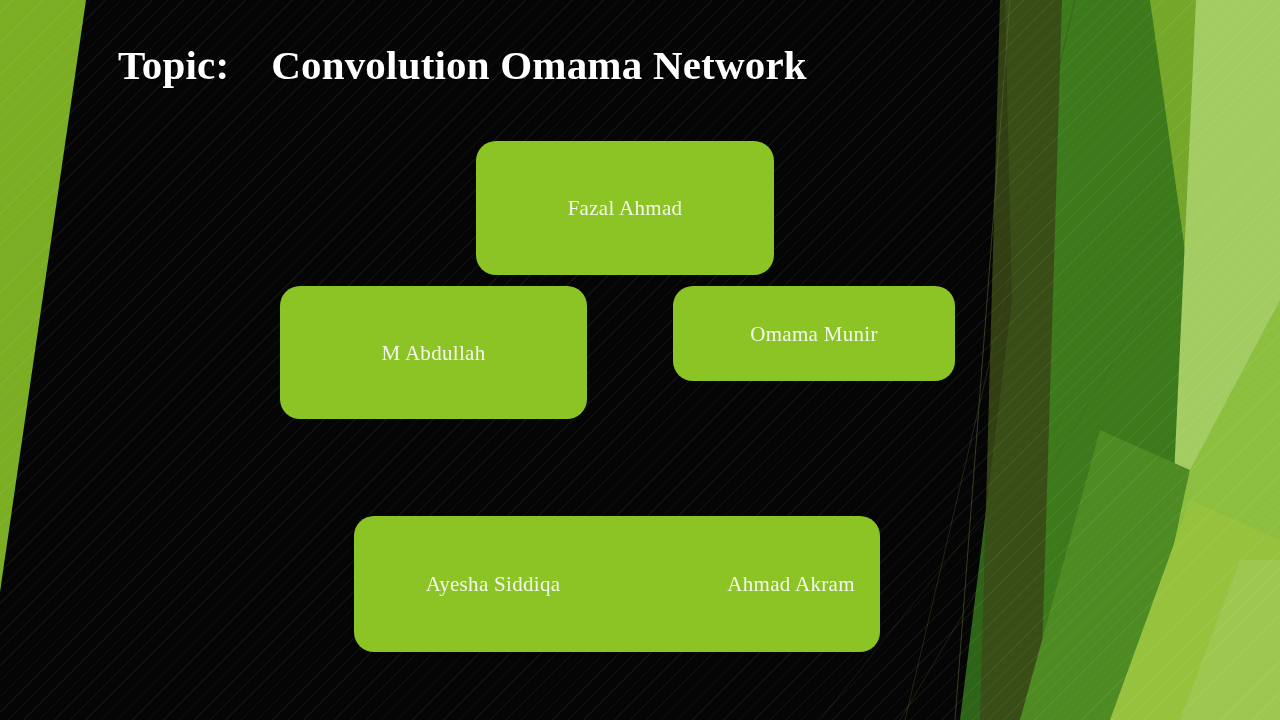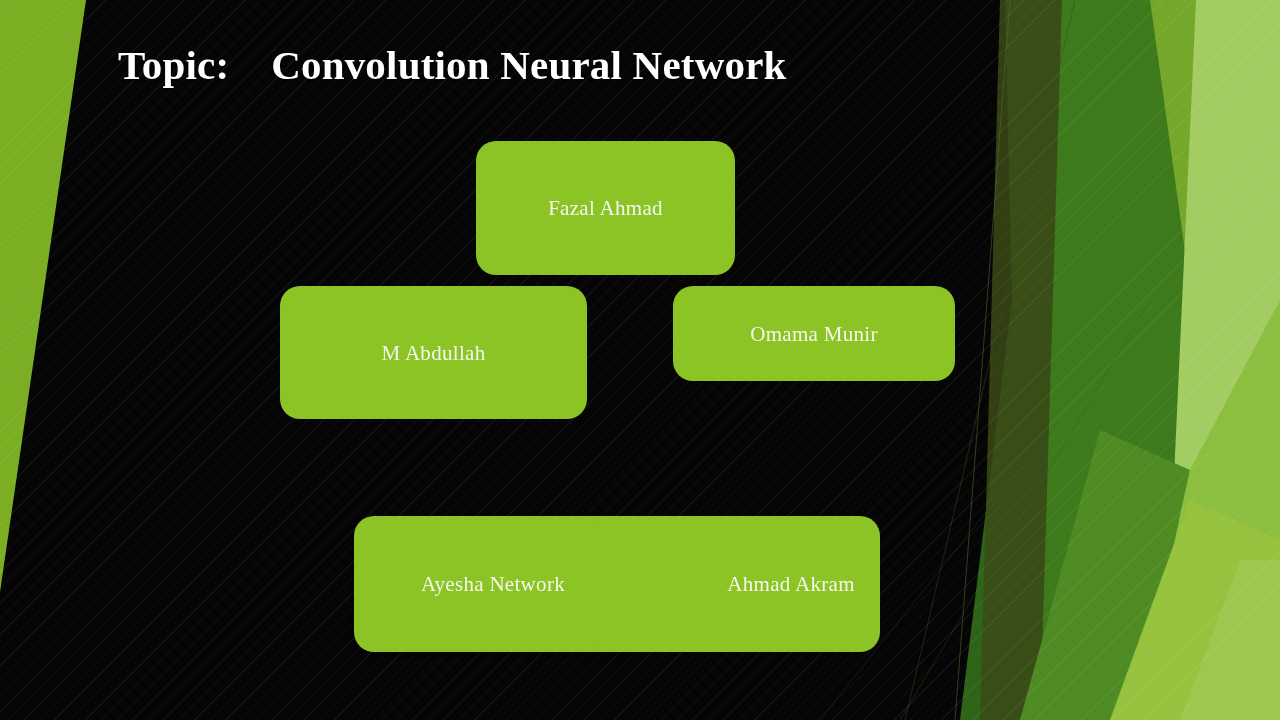--- a/index.html
+++ b/index.html
@@ -74,21 +74,21 @@
     justify-content: center;
   }
   .name-box .name-label {
     color: #f4f7ee;
     font-size: 21px;
     line-height: 26px;
     letter-spacing: 0.3px;
     white-space: nowrap;
   }
 
-  #box-fazal   { left: 476px; top: 141px; width: 259px; height: 134px; }
+  #box-fazal   { left: 476px; top: 141px; width: 298px; height: 134px; }
   #box-abdullah{ left: 280px; top: 286px; width: 307px; height: 133px; }
   #box-omama   { left: 673px; top: 286px; width: 282px; height: 95px; }
 
   
   #box-ayesha  { left: 354px; top: 516px; width: 290px; height: 136px;
                  box-shadow: 0 2px 4px rgba(0,0,0,0.28); }
   #box-iram    { left: 590px; top: 516px; width: 290px; height: 136px; }
   #box-ayesha .name-label { transform: translateX(-6px); }
   #box-iram   .name-label { transform: translateX(56px); }
 </style>
@@ -118,37 +118,37 @@
       <line x1="1150" y1="300" x2="900" y2="720" stroke="#4b5a28" opacity="0.35"></line>
       <line x1="1060" y1="420" x2="820" y2="720" stroke="#47552a" opacity="0.3"></line>
     </g>
   </svg>
 
   <div id="stripe-overlay"></div>
 
   <div id="content">
 
     <div id="title-block">
-      <span class="title-line">Topic:    Convolution Neural Network</span>
+      <span class="title-line">Topic:    Convolution Omama Network</span>
     </div>
 
     <div class="name-box" id="box-fazal">
       <span class="name-label">Fazal Ahmad</span>
     </div>
 
     <div class="name-box" id="box-abdullah">
       <span class="name-label">M Abdullah</span>
     </div>
 
     <div class="name-box" id="box-omama">
       <span class="name-label">Omama Munir</span>
     </div>
 
     <div class="name-box" id="box-ayesha">
-      <span class="name-label">Ayesha Network</span>
+      <span class="name-label">Ayesha Siddiqa</span>
     </div>
 
     <div class="name-box" id="box-iram">
       <span class="name-label">Ahmad Akram</span>
     </div>
 
   </div>
 </div>
 
 </body></html>

